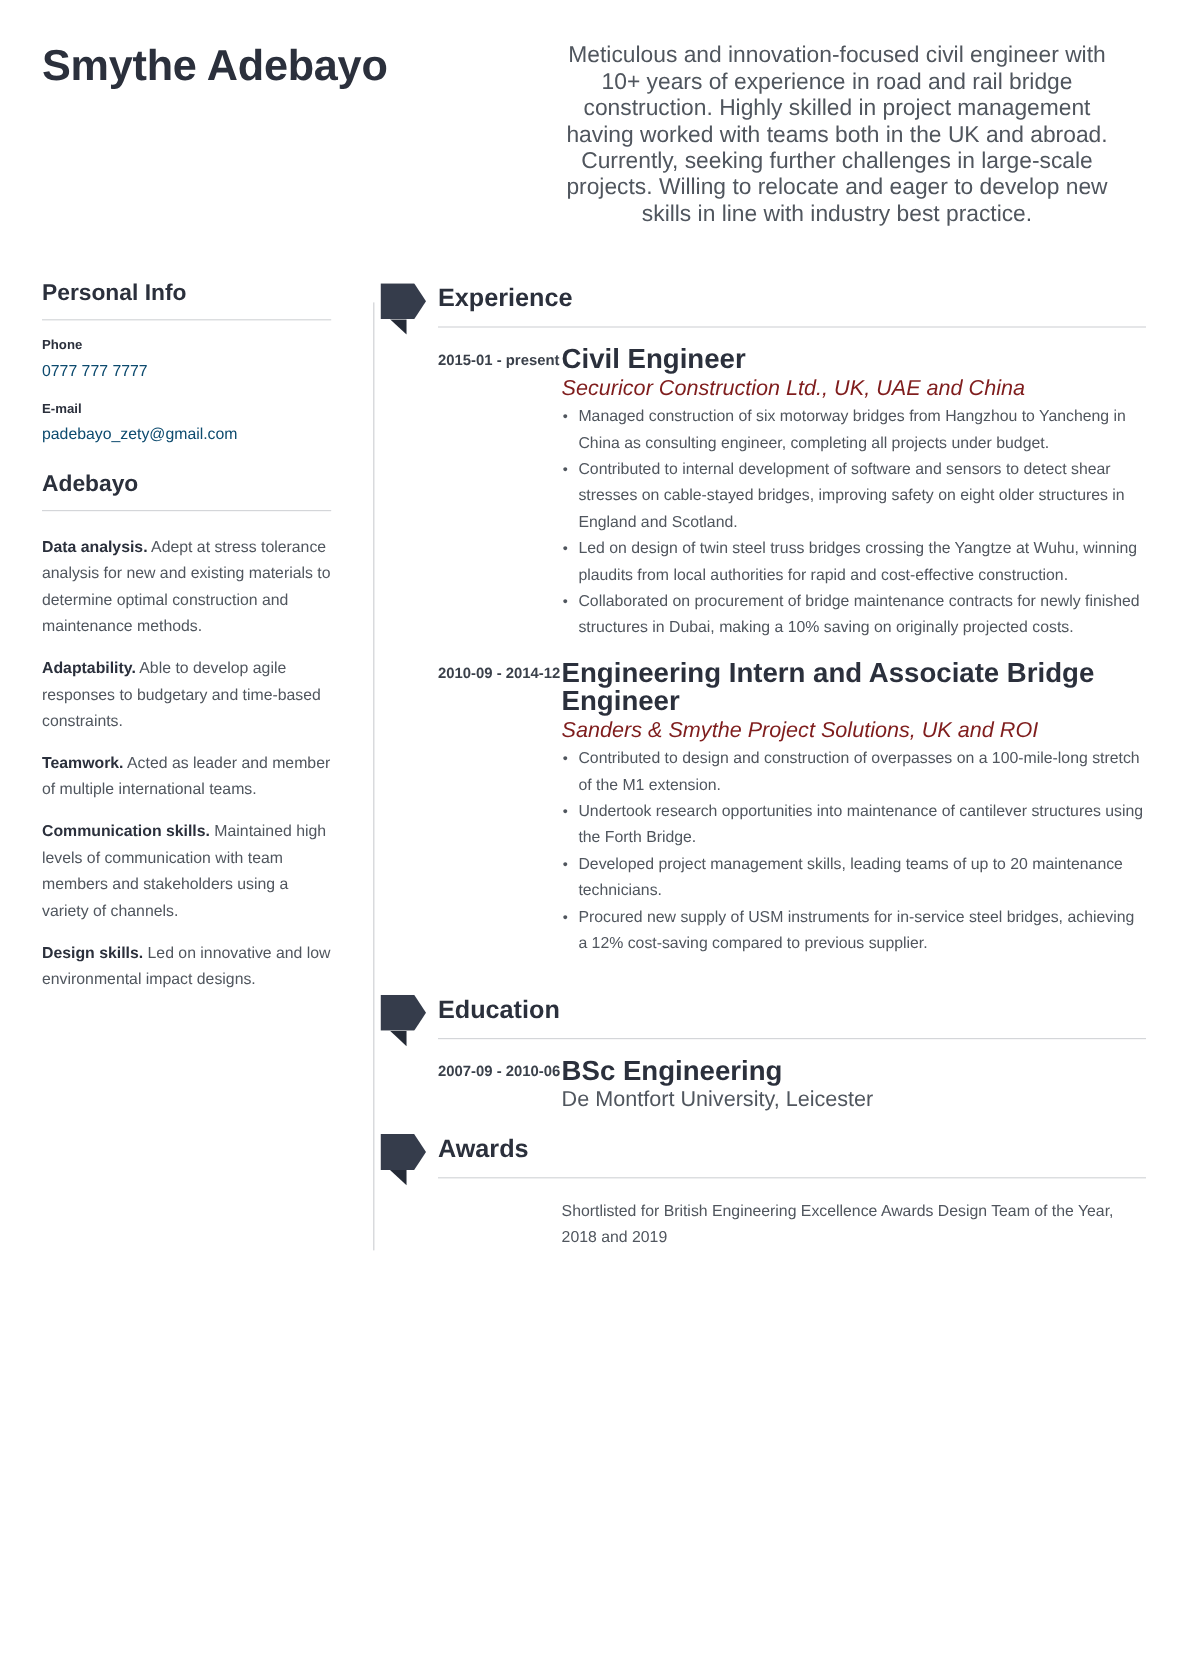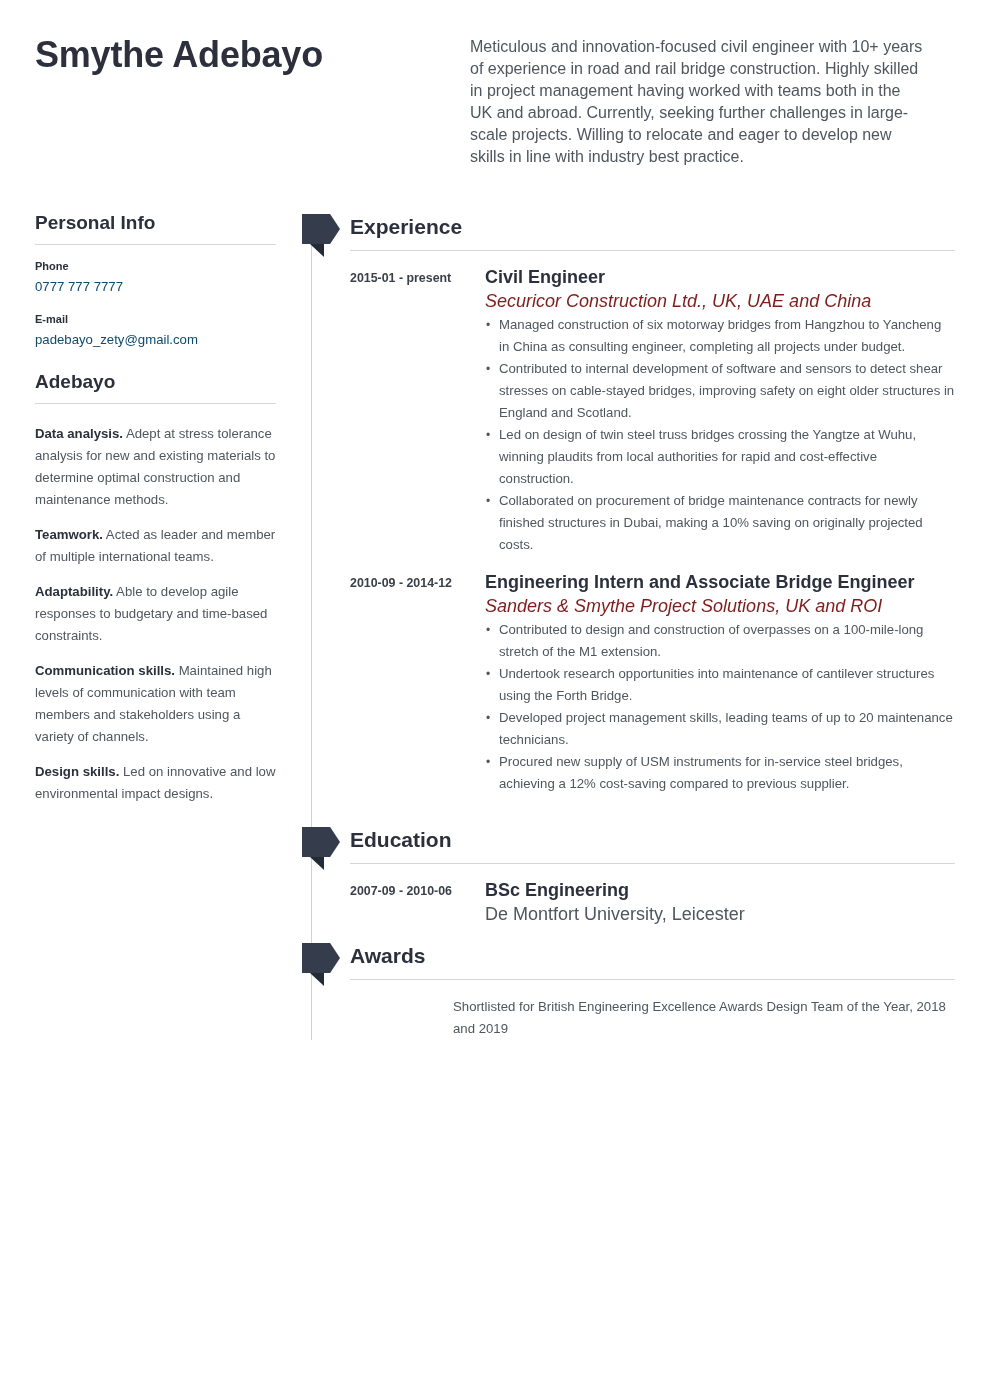--- a/index.html
+++ b/index.html
@@ -29,35 +29,35 @@
     letter-spacing: -0.2px;
     line-height: 1.15;
     margin: 0;
     padding-top: 6px;
   }
   .header-right {
     width: 455px;
     padding-top: 8px;
   }
   .summary {
-    font-size: 16px;
+    font-size: 19px;
     line-height: 22px;
     color: #50565e;
     margin: 0;
-    text-align: left;
+    text-align: center;
   }
 
   
   .columns {
     display: flex;
     padding: 0 35px;
     margin-top: 44px;
   }
   .col-left { width: 276px; flex: none; padding-right: 30px; }
-  .col-right { flex: 1; position: relative; padding-left: 5px; }
+  .col-right { flex: 1; position: relative; padding-left: 20px; }
 
   
   .side-heading {
     font-size: 19px;
     font-weight: bold;
     color: #2b303c;
     margin: 0 0 0 0;
     line-height: 1.2;
   }
   .side-rule {
@@ -138,34 +138,33 @@
   .section-rule {
     border: none;
     border-top: 1px solid #d4d6d9;
     margin: 8px 0 0 34px;
   }
 
   .entry {
     display: flex;
     padding-left: 34px;
     margin-top: 14px;
-    gap: 32px;
   }
   .entry-dates {
     width: 103px;
     flex: none;
     font-size: 12.4px;
     font-weight: bold;
     color: #3a404a;
     line-height: 20px;
     padding-top: 3px;
   }
   .entry-main { flex: 1; }
   .entry-title {
-    font-size: 18px;
+    font-size: 23px;
     font-weight: bold;
     color: #2b303c;
     line-height: 24px;
     margin: 0 0 2px 0;
   }
   .entry-org {
     font-size: 18px;
     font-style: italic;
     color: #7f1d1d;
     line-height: 21px;
@@ -240,22 +239,22 @@
         <p class="field-label">E-mail</p>
         <p class="field-value">padebayo_zety@gmail.com</p>
       </div>
 
       <div class="gap-section">
         <h2 class="side-heading">Adebayo</h2>
         <hr class="side-rule">
 
         <div class="skills-block">
           <p class="skill-item"><b>Data analysis.</b><span> Adept at stress tolerance analysis for new and existing materials to determine optimal construction and maintenance methods.</span></p>
+          <p class="skill-item"><b>Adaptability.</b><span> Able to develop agile responses to budgetary and time-based constraints.</span></p>
           <p class="skill-item"><b>Teamwork.</b><span> Acted as leader and member of multiple international teams.</span></p>
-          <p class="skill-item"><b>Adaptability.</b><span> Able to develop agile responses to budgetary and time-based constraints.</span></p>
           <p class="skill-item"><b>Communication skills.</b><span> Maintained high levels of communication with team members and stakeholders using a variety of channels.</span></p>
           <p class="skill-item"><b>Design skills.</b><span> Led on innovative and low environmental impact designs.</span></p>
         </div>
       </div>
 
     </div>
 
     <div class="col-right">
       <div class="timeline-line"></div>
 

